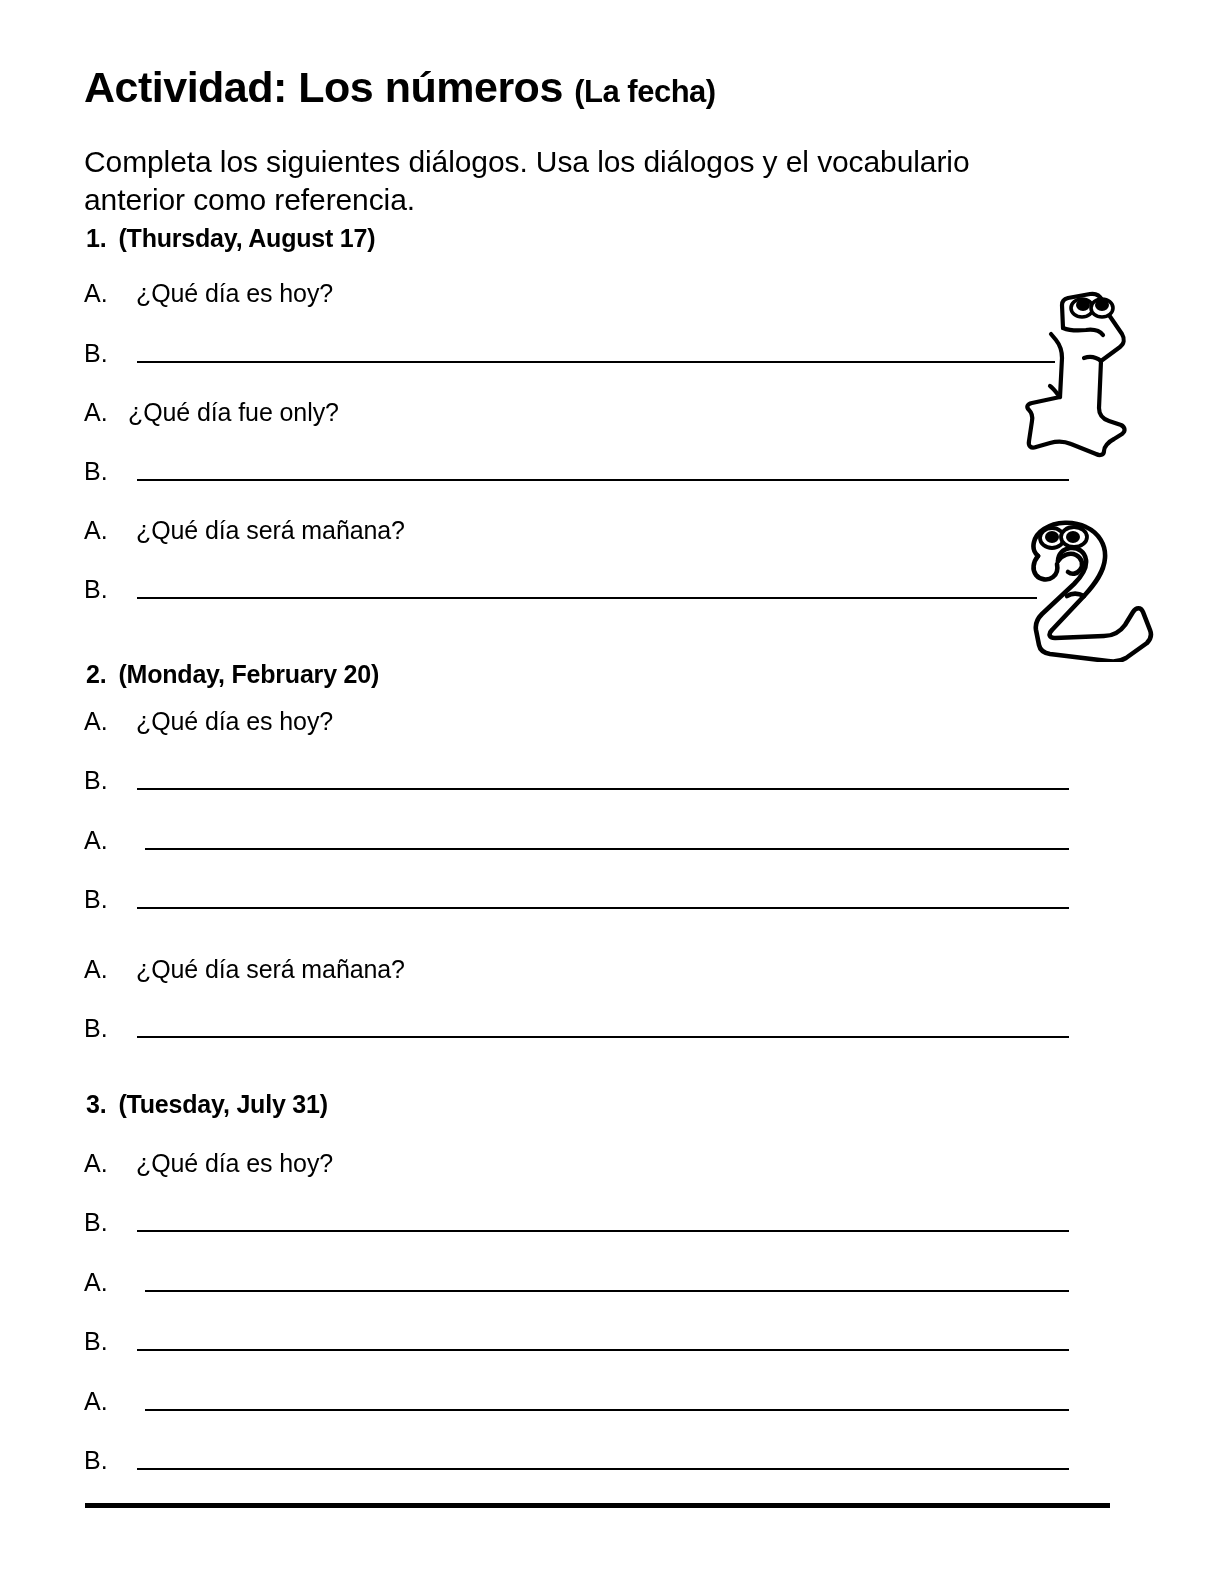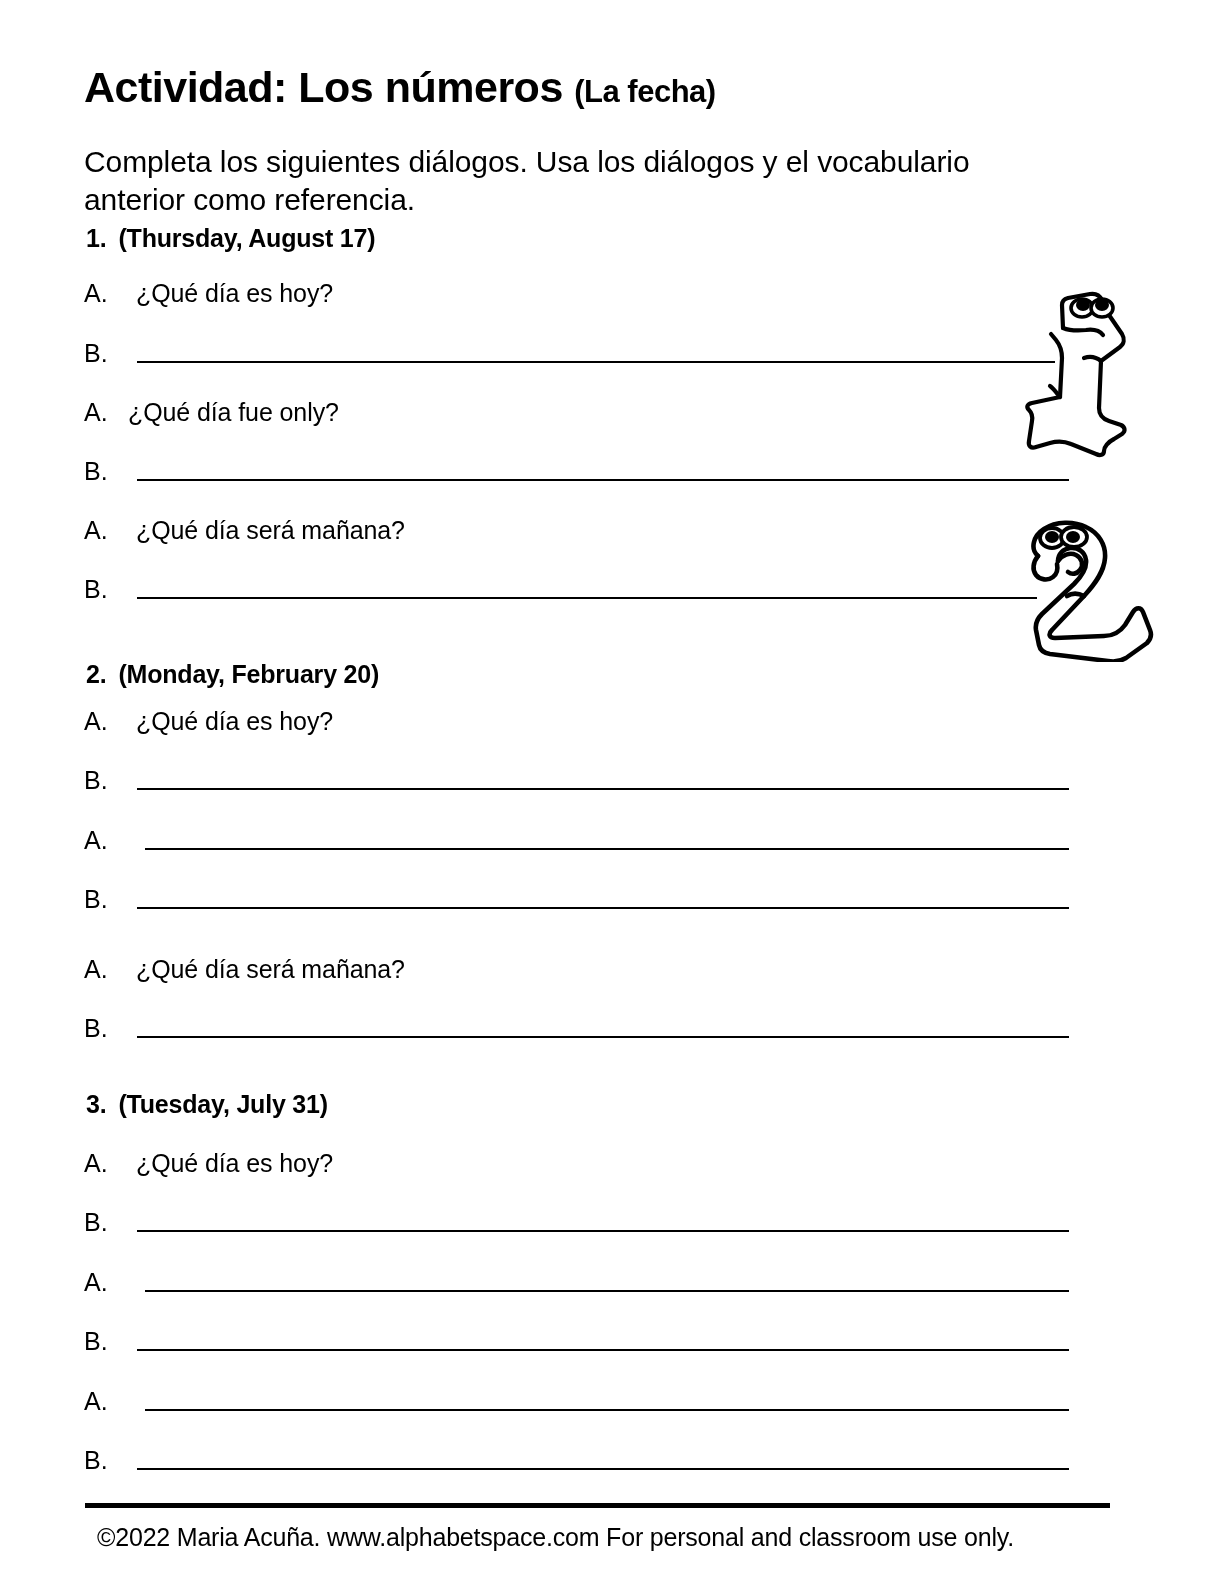--- a/index.html
+++ b/index.html
@@ -287,15 +287,14 @@
   <div class="row indent-a" style="top:1389px;">
     <span class="spk">A.</span>
     <span class="blank" style="width:924px;"></span>
   </div>
   <div class="row indent-b" style="top:1448px;">
     <span class="spk">B.</span>
     <span class="blank" style="width:932px;"></span>
   </div>
 
   <div class="footer-rule"></div>
-  <div class="footer-text">©2022 Maria Acuña. www.alphabetspace.com For personal and classroom use only.</div>
 
 </div>
 
 </body></html>

